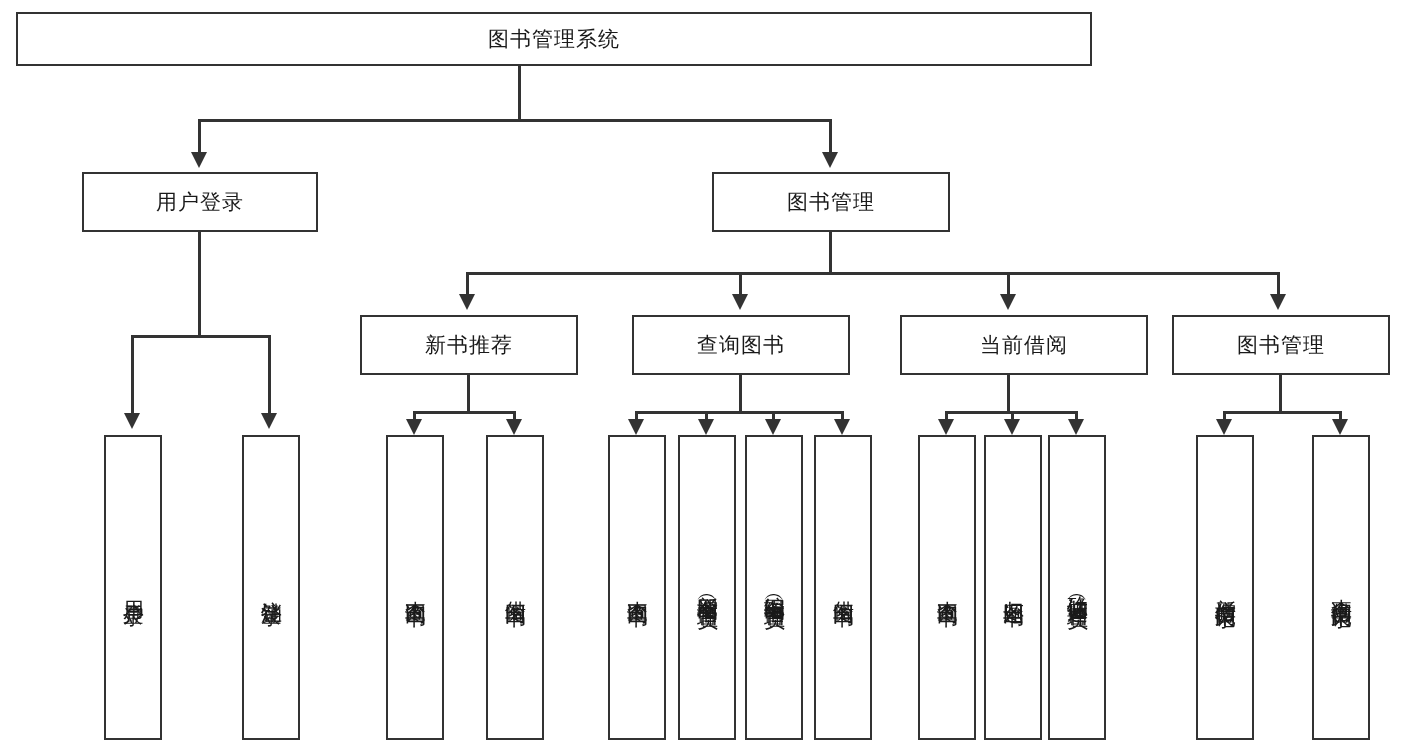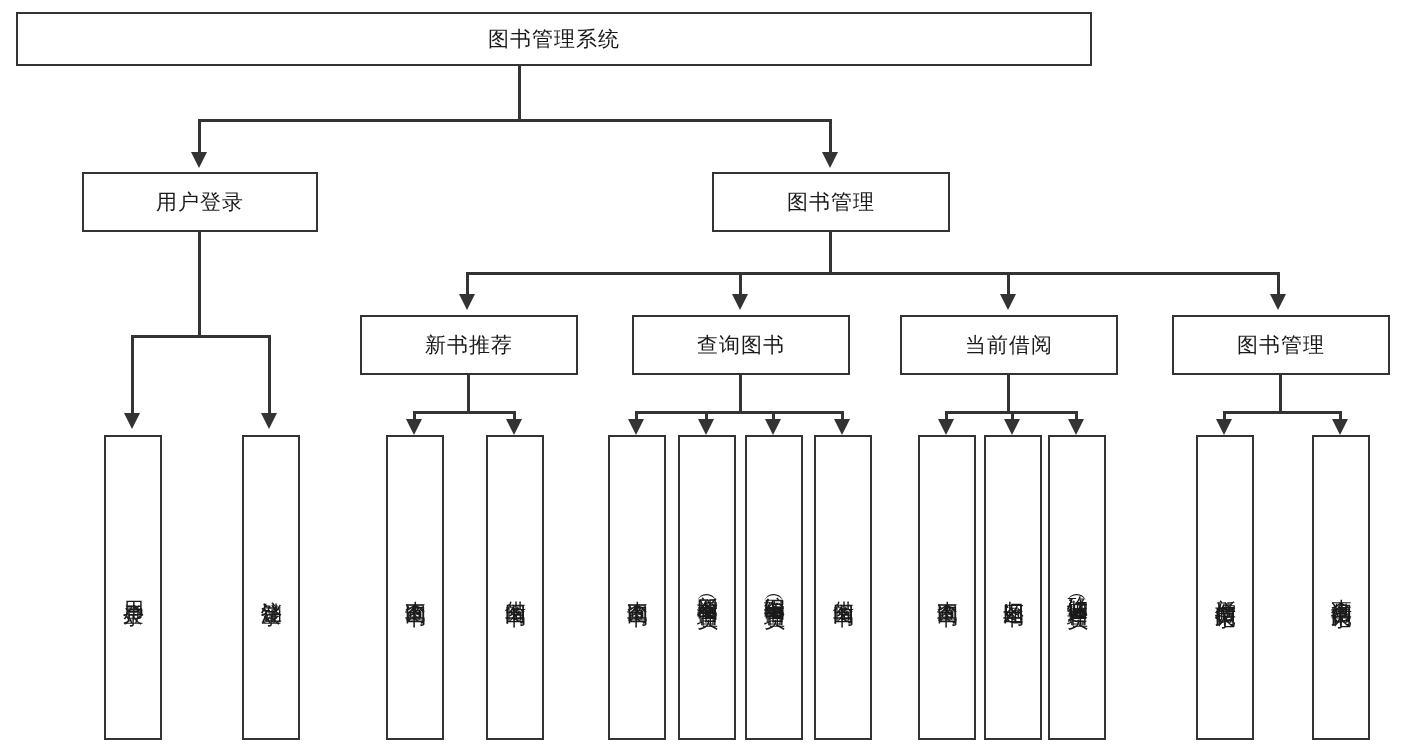--- a/index.html
+++ b/index.html
@@ -109,21 +109,21 @@
   <div class="arrow" style="left:1000px; top:294px;"></div>
   <div class="edge v" style="left:1277px; top:272px; width:3px; height:24px;"></div>
   <div class="arrow" style="left:1270px; top:294px;"></div>
 
   <div class="node horiz" style="left:360px; top:315px; width:218px; height:60px;align-items:center;">
     <span class="lbl">新书推荐</span>
   </div>
   <div class="node horiz" style="left:632px; top:315px; width:218px; height:60px;">
     <span class="lbl">查询图书</span>
   </div>
-  <div class="node horiz" style="left:900px; top:315px; width:218px; height:60px;">
+  <div class="node horiz" style="left:900px; top:315px; width:248px; height:60px;">
     <span class="lbl">当前借阅</span>
   </div>
   <div class="node horiz" style="left:1172px; top:315px; width:218px; height:60px;">
     <span class="lbl">图书管理</span>
   </div>
 
   <div class="edge v" style="left:467px; top:375px; width:3px; height:36px;"></div>
   <div class="edge h" style="left:413px; top:411px; width:102px; height:3px;"></div>
   <div class="edge v" style="left:413px; top:411px; width:3px; height:10px;"></div>
   <div class="arrow" style="left:406px; top:419px;"></div>

